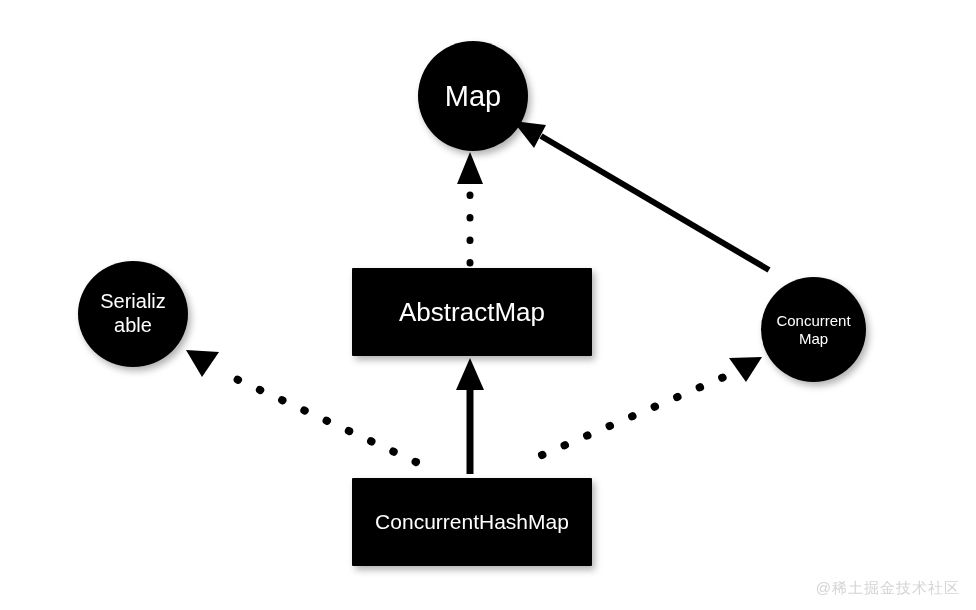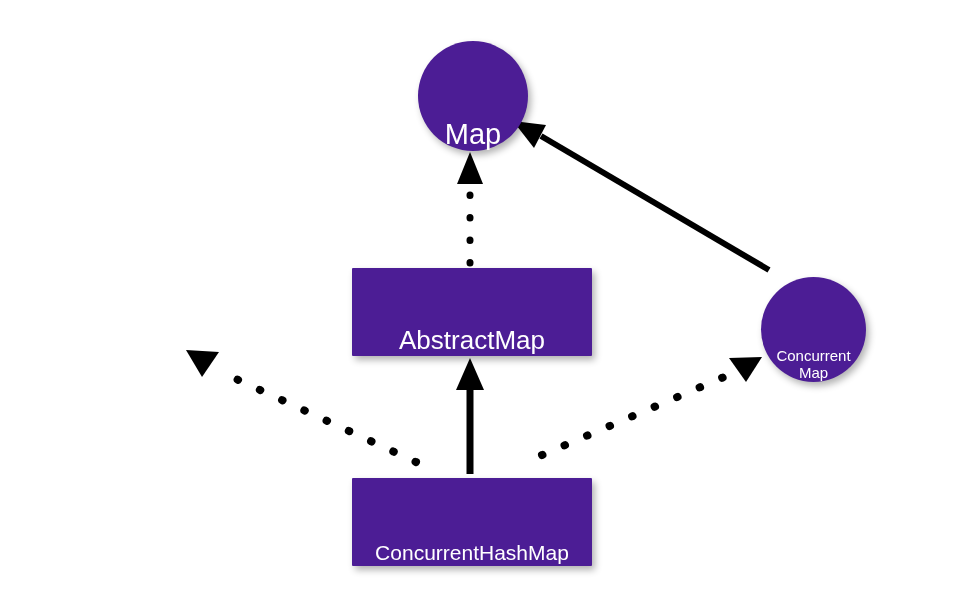--- a/index.html
+++ b/index.html
@@ -20,25 +20,25 @@
   #edges {
     position: absolute;
     left: 0;
     top: 0;
     width: 976px;
     height: 610px;
   }
   .node {
     position: absolute;
     display: flex;
-    align-items: flex-end;
+    align-items: center;
     justify-content: center;
     text-align: center;
     color: #ffffff;
-    background: #4c1d95;
+    background: #000000;
     box-shadow: 3px 4px 7px rgba(0,0,0,0.30);
     box-sizing: border-box;
     z-index: 3;
     line-height: 1.18;
     font-weight: 400;
   }
   .node.circle { border-radius: 50%; }
   .node.rect   { border-radius: 1px; }
 
   #node-map {
@@ -109,27 +109,32 @@
     <g>
       <line x1="542" y1="455" x2="724" y2="377" stroke="#000000" stroke-width="8" stroke-linecap="round" stroke-dasharray="0.5 24"></line>
       <polygon points="762,357 729,358 746,382" fill="#000000"></polygon>
     </g>
   </svg>
 
   <div class="node circle" id="node-map">
     <span class="node-label">Map</span>
   </div>
 
+  <div class="node circle" id="node-serializable">
+    <span class="node-label">Serializ
+able</span>
+  </div>
 
   <div class="node circle" id="node-concurrentmap">
     <span class="node-label">Concurrent
 Map</span>
   </div>
 
   <div class="node rect" id="node-concurrenthashmap">
     <span class="node-label">ConcurrentHashMap</span>
   </div>
 
   <div class="node rect" id="node-abstractmap">
     <span class="node-label">AbstractMap</span>
   </div>
 
+  <div id="watermark">@稀土掘金技术社区</div>
 </div>
 
 </body></html>

